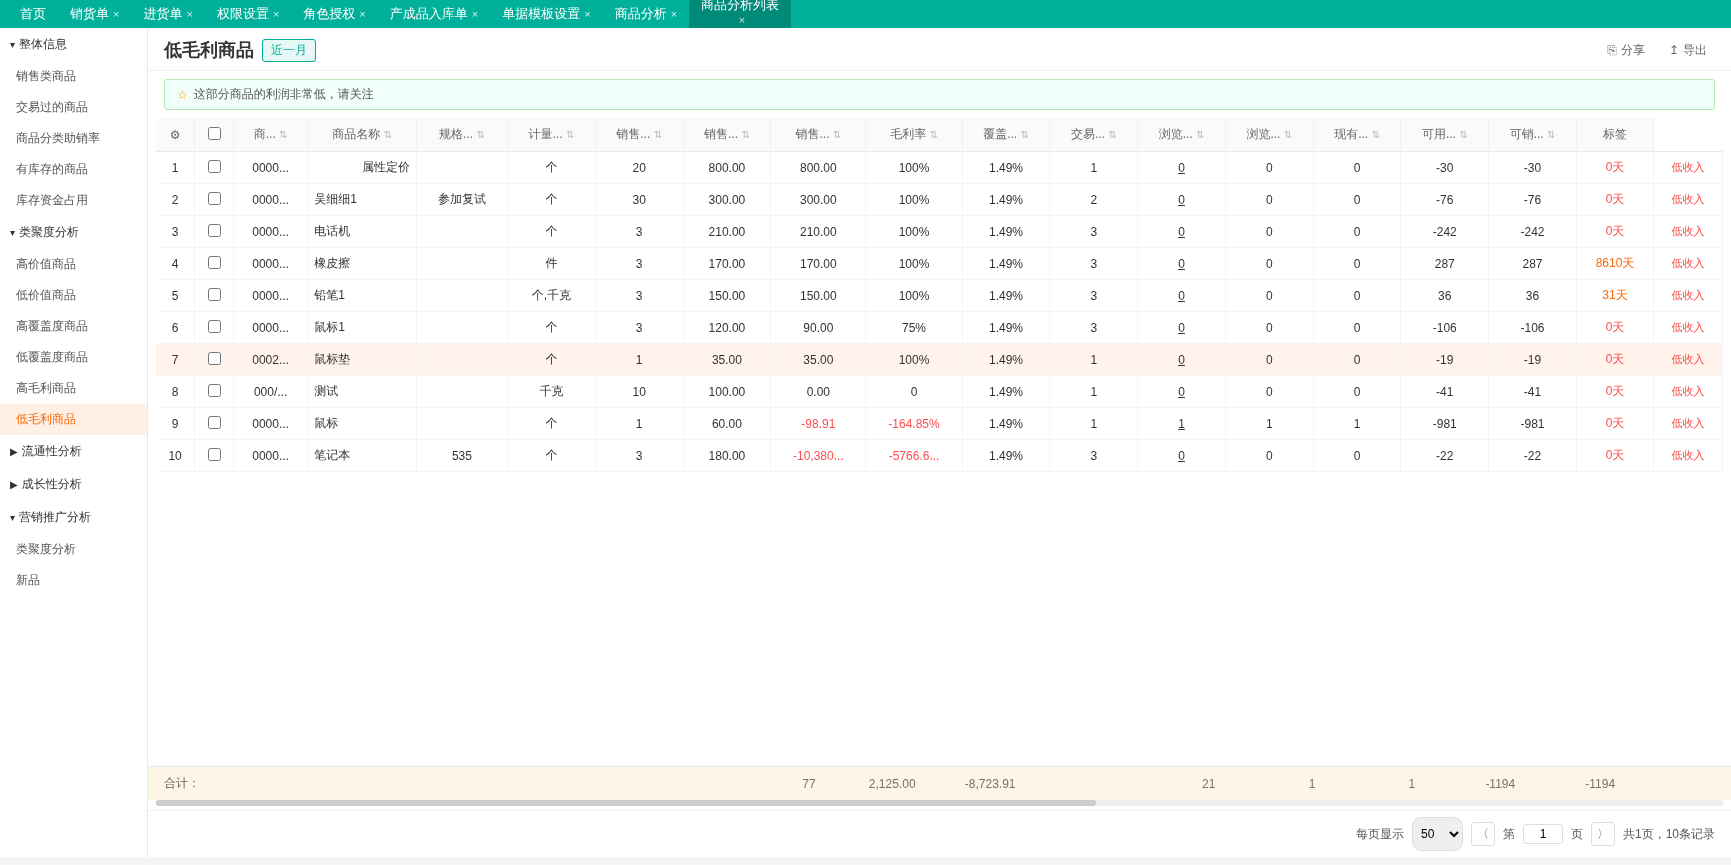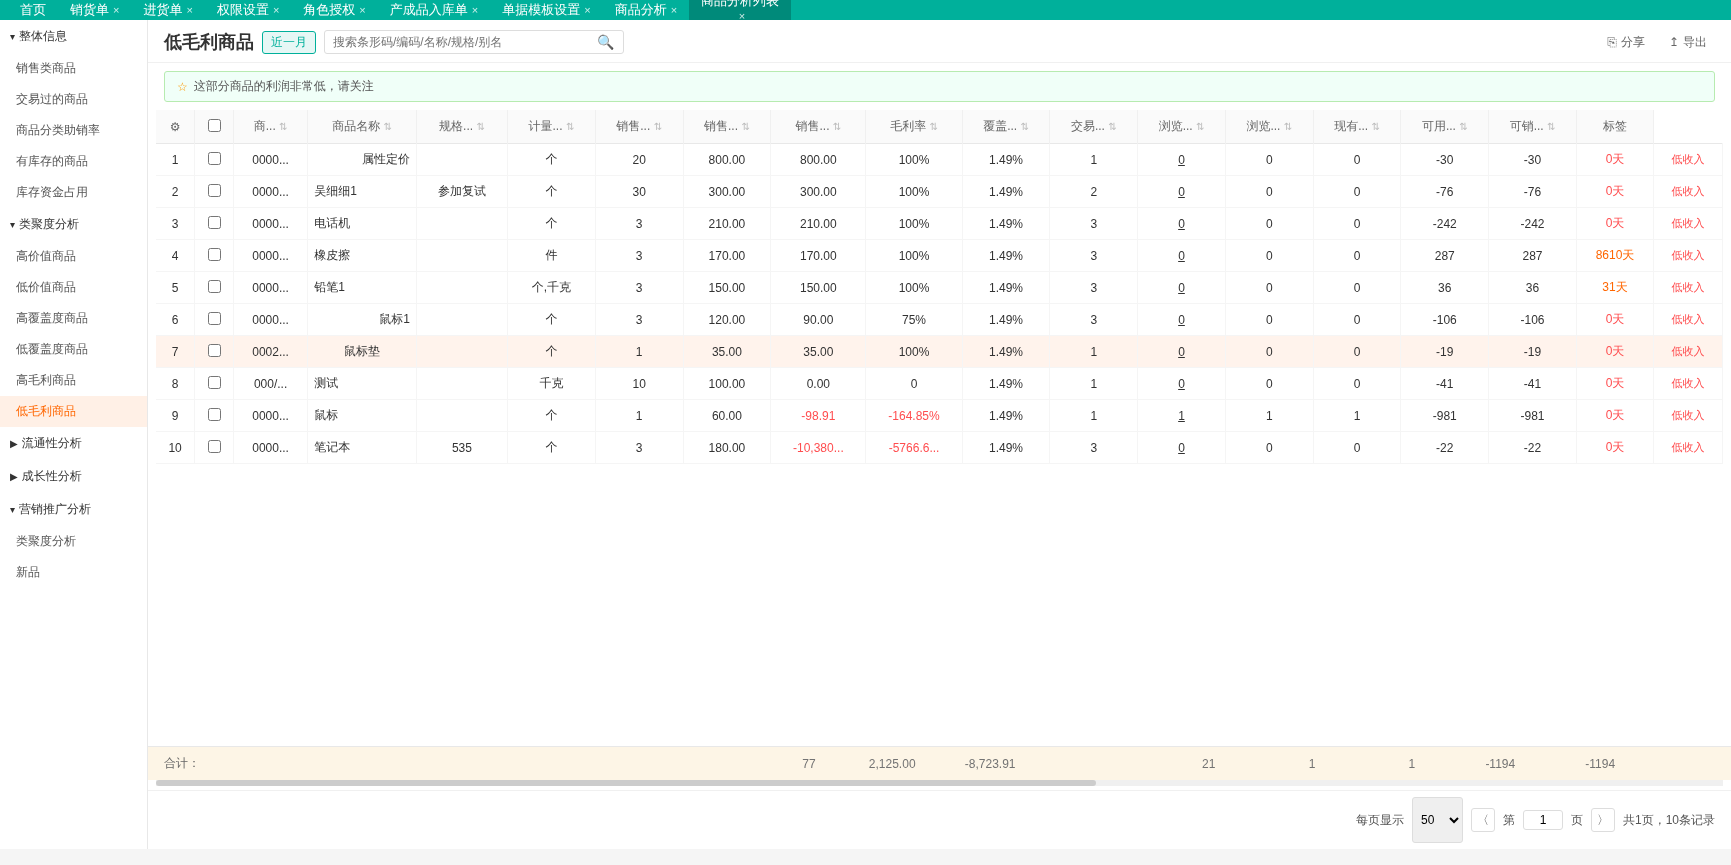--- a/index.html
+++ b/index.html
@@ -3,21 +3,21 @@
   <meta charset="utf-8">
   <style>
     * { box-sizing: border-box; margin: 0; padding: 0; }
     body { font-family: "Microsoft YaHei", Arial, sans-serif; font-size: 12px; background: #f5f5f5; }
 
     
     .top-nav {
       background: #00b09b;
       display: flex;
       align-items: center;
-      height: 20px;
+      height: 28px;
       padding: 0 8px;
     }
     .top-nav .nav-item {
       color: #fff;
       padding: 0 12px;
       height: 36px;
       display: flex;
       align-items: center;
       cursor: pointer;
       font-size: 13px;
@@ -224,22 +224,22 @@
       align-items: center;
       justify-content: flex-end;
       padding: 6px 16px;
       border-top: 1px solid #f0f0f0;
       gap: 8px;
       font-size: 12px;
       color: #555;
     }
     .page-size-select {
       border: 1px solid #ddd;
-      border-radius: 3px;
-      padding: 14px 4px;
+      border-radius: 9px;
+      padding: 8px 4px;
       font-size: 12px;
     }
     .page-btn {
       width: 24px;
       height: 24px;
       border: 1px solid #ddd;
       border-radius: 3px;
       display: flex;
       align-items: center;
       justify-content: center;
@@ -347,24 +347,20 @@
     </div>
     <div class="sidebar-item">类聚度分析</div>
     <div class="sidebar-item">新品</div>
   </aside>
 
   <div class="content">
 
     <div class="content-header">
       <span class="content-title">低毛利商品</span>
       <span class="date-tag">近一月</span>
-      <div class="search-box">
-        <input type="text" placeholder="搜索条形码/编码/名称/规格/别名" style="">
-        <span class="search-icon">🔍</span>
-      </div>
       <div class="header-actions">
         <div class="action-btn">
           <span>⎘</span>
           <span>分享</span>
         </div>
         <div class="action-btn">
           <span>↥</span>
           <span>导出</span>
         </div>
       </div>
@@ -502,42 +498,42 @@
       <td>0</td>
       <td>36</td>
       <td>36</td>
       <td style="color:#ff6600">31天</td>
       <td><span class="tag-low-income">低收入</span></td>
     </tr>
             <tr>
       <td>6</td>
       <td><input type="checkbox" style=""></td>
       <td>0000...</td>
-      <td style="text-align:right">鼠标1</td>
+      <td style="text-align:left">鼠标1</td>
       <td></td>
       <td>个</td>
       <td>3</td>
       <td>120.00</td>
       <td style="">90.00</td>
       <td style="">75%</td>
       <td>1.49%</td>
       <td>3</td>
       <td><span class="underline">0</span></td>
       <td>0</td>
       <td>0</td>
       <td>-106</td>
       <td>-106</td>
       <td style="color:#ff4d4f">0天</td>
       <td><span class="tag-low-income">低收入</span></td>
     </tr>
             <tr class="highlighted">
       <td>7</td>
       <td><input type="checkbox" style=""></td>
       <td>0002...</td>
-      <td style="text-align:center">鼠标垫</td>
+      <td style="text-align:left">鼠标垫</td>
       <td></td>
       <td>个</td>
       <td>1</td>
       <td>35.00</td>
       <td style="">35.00</td>
       <td style="">100%</td>
       <td>1.49%</td>
       <td>1</td>
       <td><span class="underline">0</span></td>
       <td>0</td>

